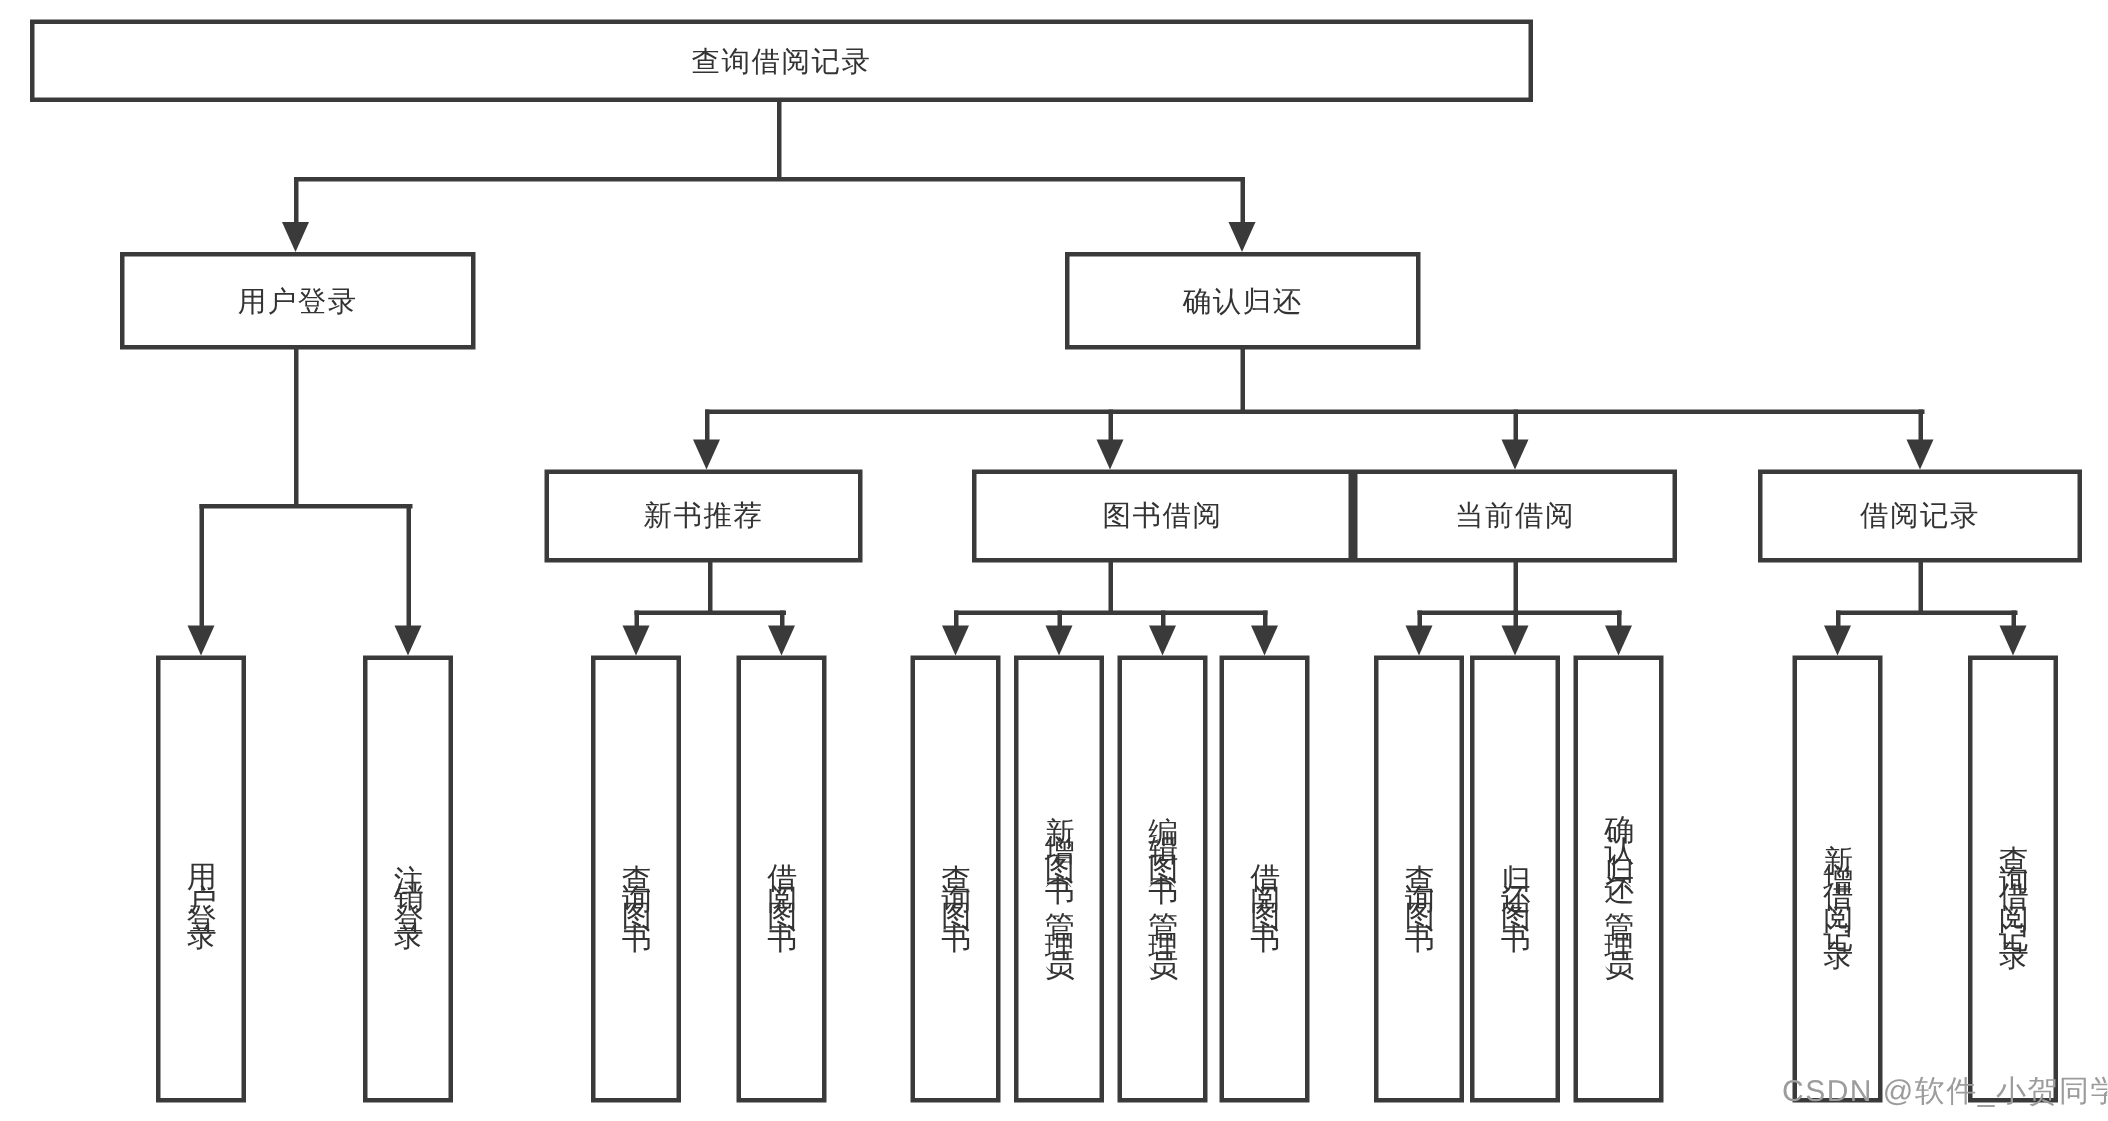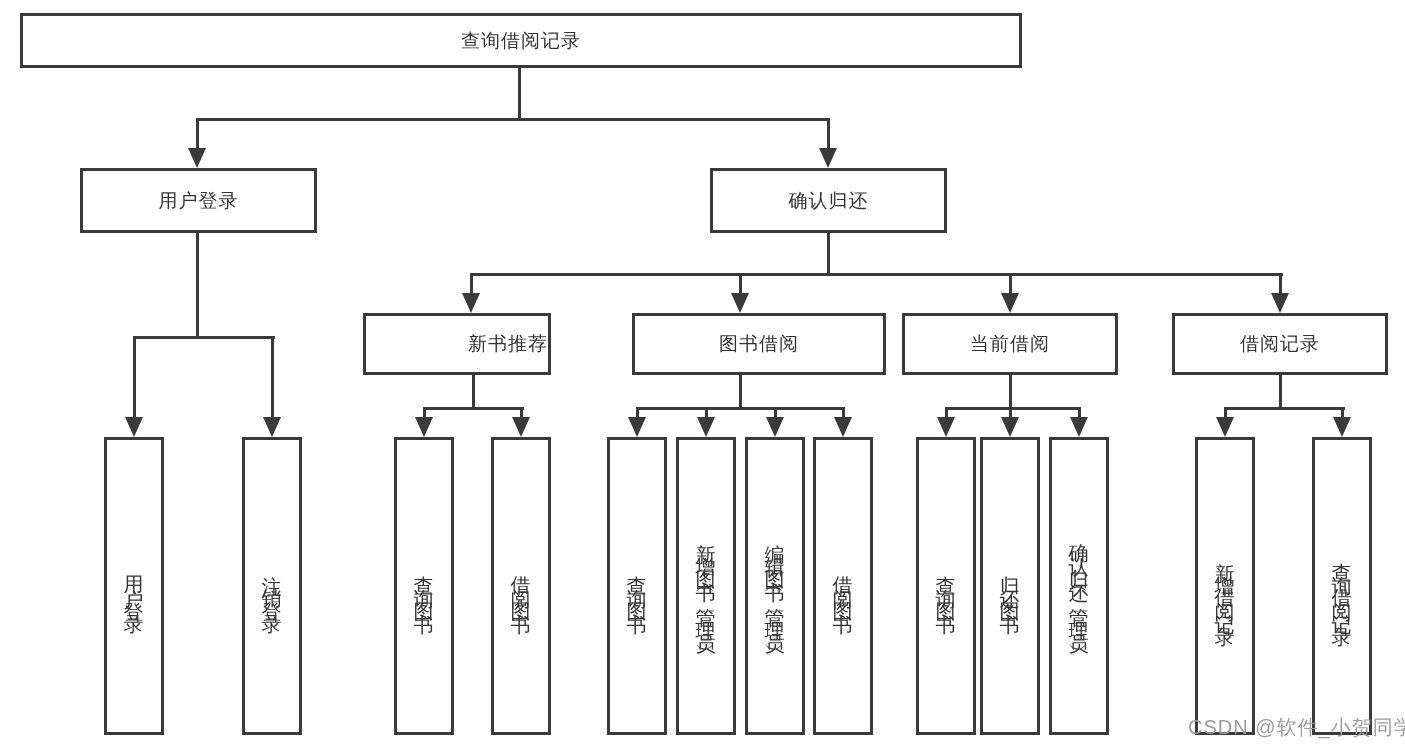--- a/index.html
+++ b/index.html
@@ -57,24 +57,24 @@
     <span class="lbl">查询借阅记录</span>
   </div>
 
   <div class="node" style="left:80px;top:168px;width:237px;height:65px;">
     <span class="lbl">用户登录</span>
   </div>
   <div class="node" style="left:710px;top:168px;width:237px;height:65px;">
     <span class="lbl">确认归还</span>
   </div>
 
-  <div class="node" style="left:363px;top:313px;width:188px;height:62px;justify-content:flex-end;">
+  <div class="node" style="left:363px;top:313px;width:212px;height:62px;">
     <span class="lbl">新书推荐</span>
   </div>
-  <div class="node" style="left:632px;top:313px;width:254px;height:62px;">
+  <div class="node" style="left:648px;top:313px;width:254px;height:62px;">
     <span class="lbl">图书借阅</span>
   </div>
   <div class="node" style="left:1172px;top:313px;width:216px;height:62px;">
     <span class="lbl">借阅记录</span>
   </div>
   <div class="node" style="left:902px;top:313px;width:216px;height:62px;">
     <span class="lbl">当前借阅</span>
   </div>
 
   <div class="node v" style="left:104px;top:437px;width:60px;height:298px;">

